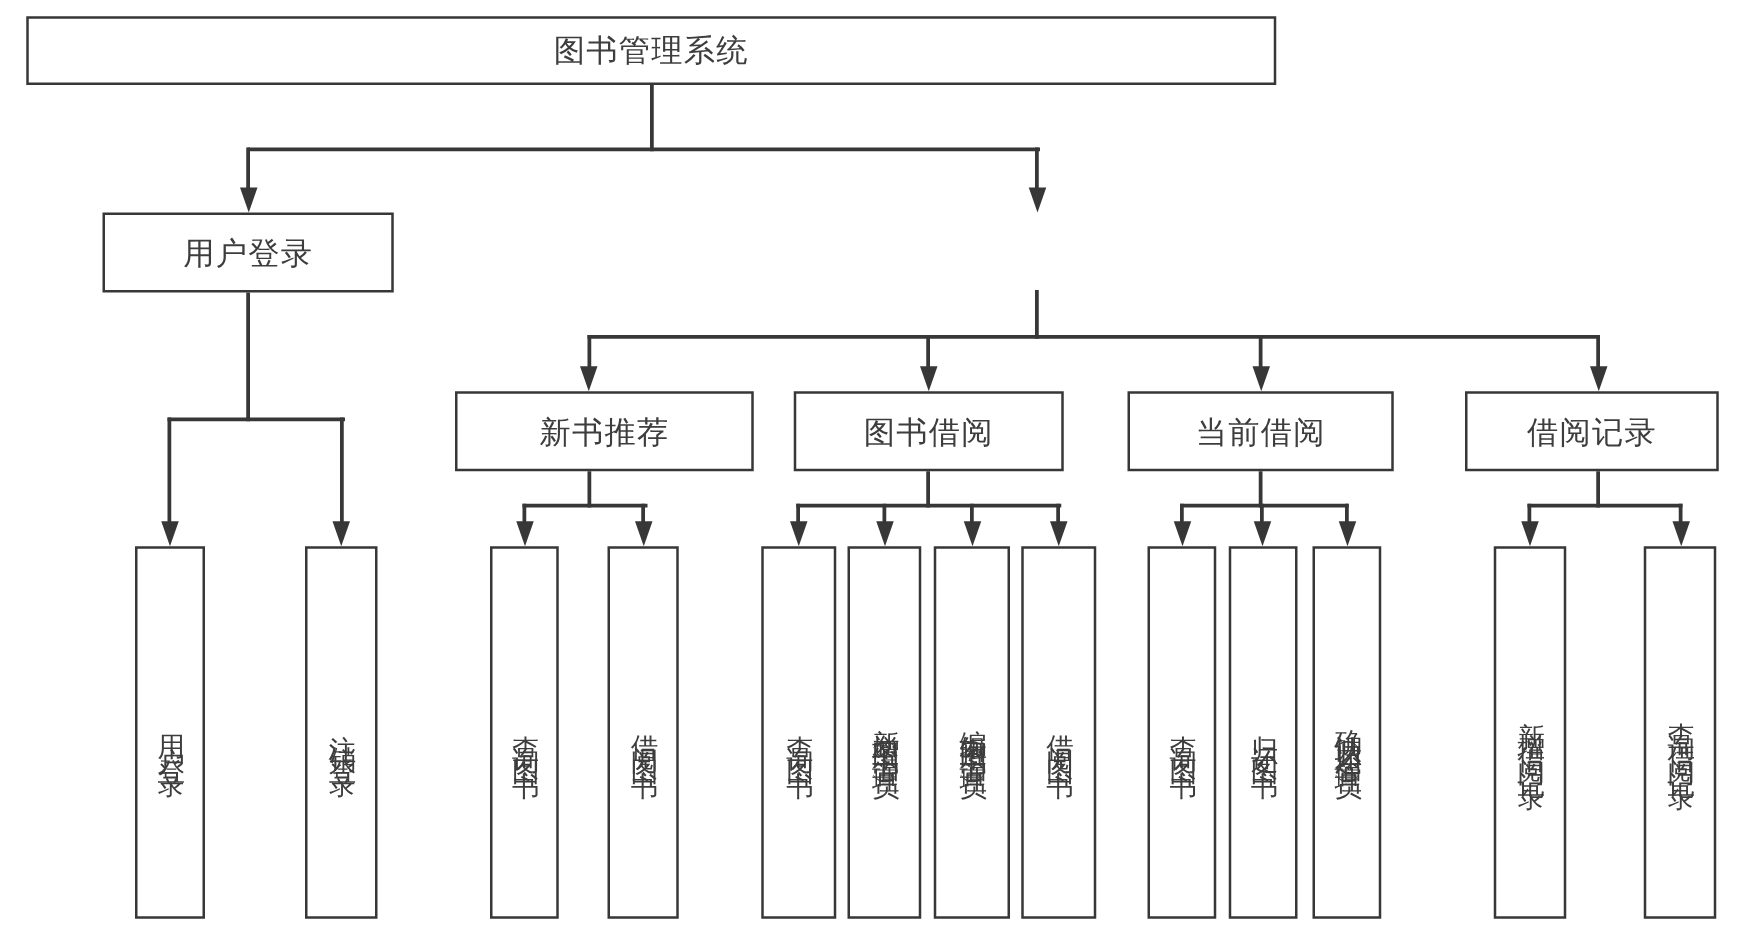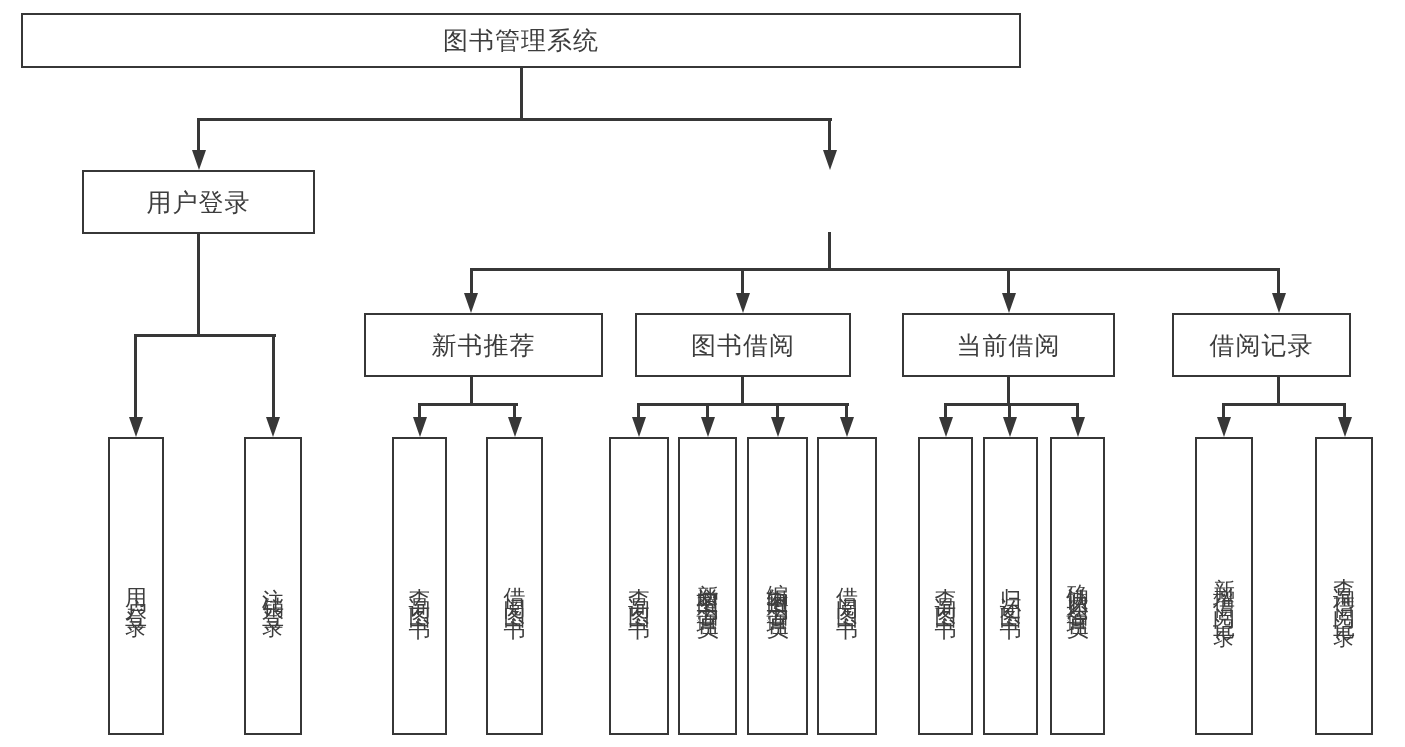--- a/index.html
+++ b/index.html
@@ -70,21 +70,21 @@
   </div>
 
   <div class="box" style="left:635px;top:313px;width:216px;height:64px;">
     <span>图书借阅</span>
   </div>
 
   <div class="box" style="left:902px;top:313px;width:213px;height:64px;">
     <span>当前借阅</span>
   </div>
 
-  <div class="box" style="left:1172px;top:313px;width:179px;height:64px;">
+  <div class="box" style="left:1172px;top:313px;width:203px;height:64px;">
     <span>借阅记录</span>
   </div>
 
   <div class="box vbox" style="left:108px;top:437px;width:56px;height:298px;">用户登录</div>
 
   <div class="box vbox" style="left:244px;top:437px;width:58px;height:298px;">注销登录</div>
 
   <div class="box vbox" style="left:392px;top:437px;width:55px;height:298px;">查询图书</div>
 
   <div class="box vbox" style="left:486px;top:437px;width:57px;height:298px;">借阅图书</div>

